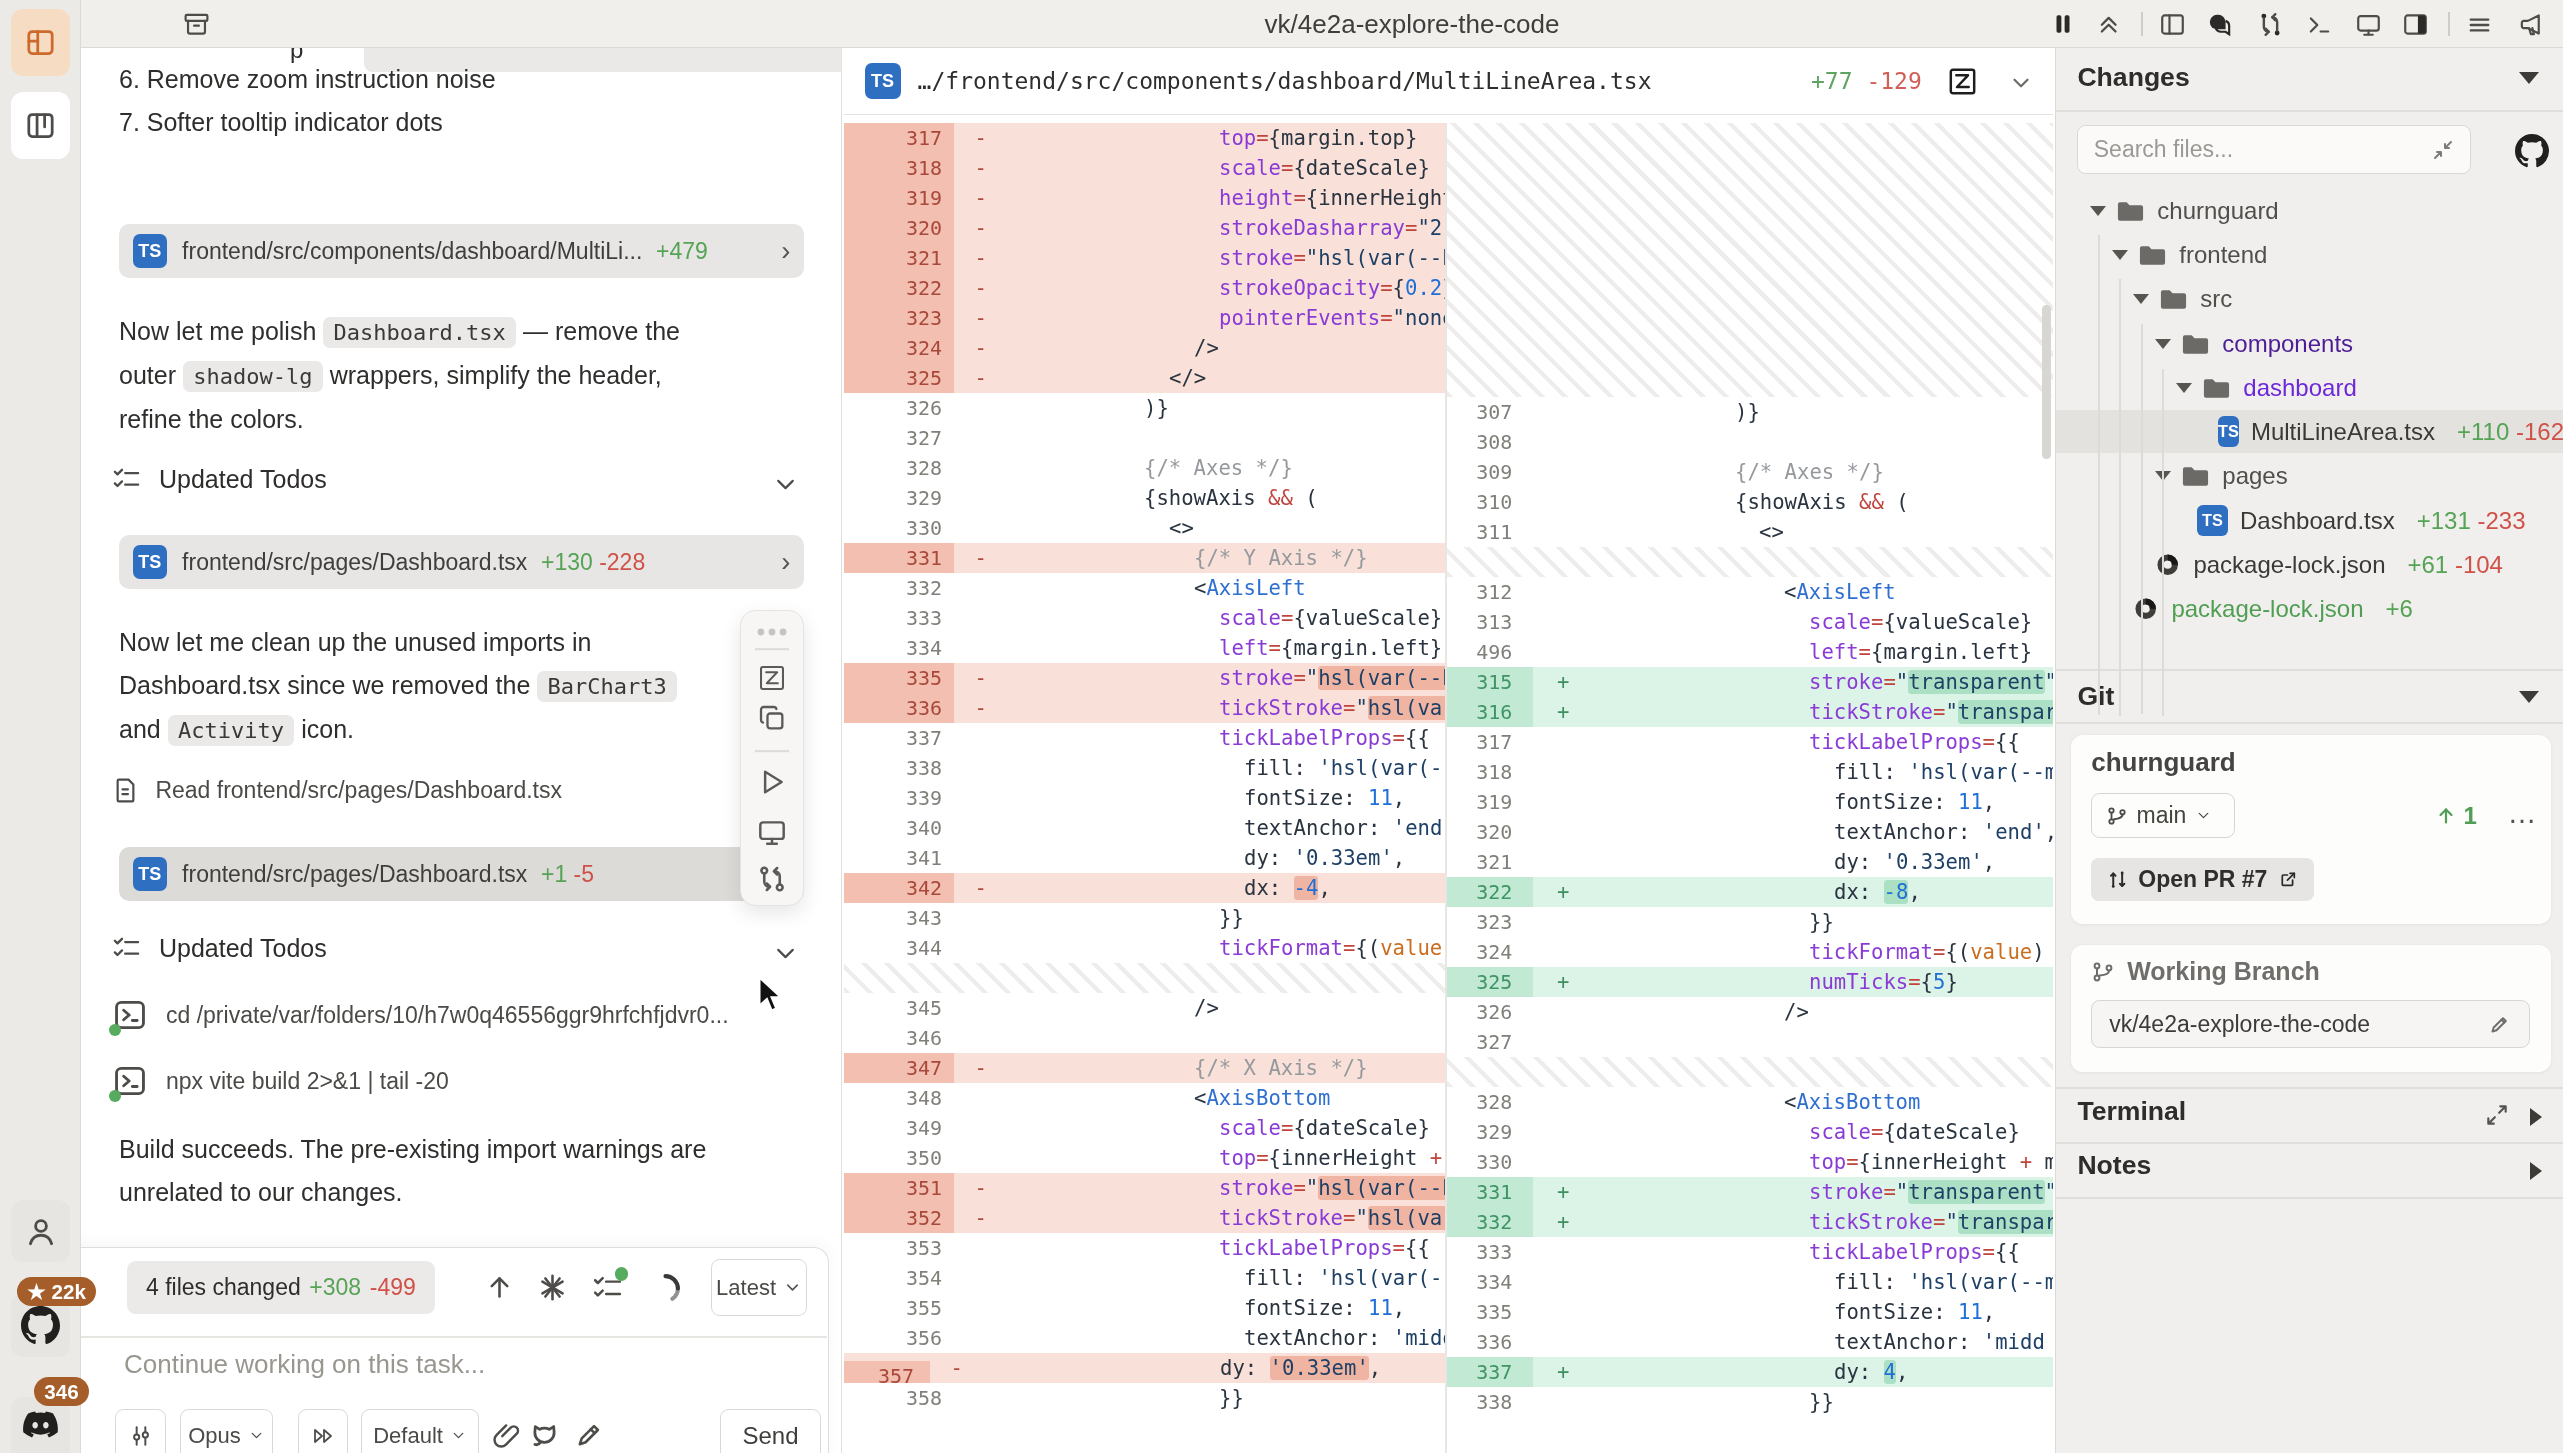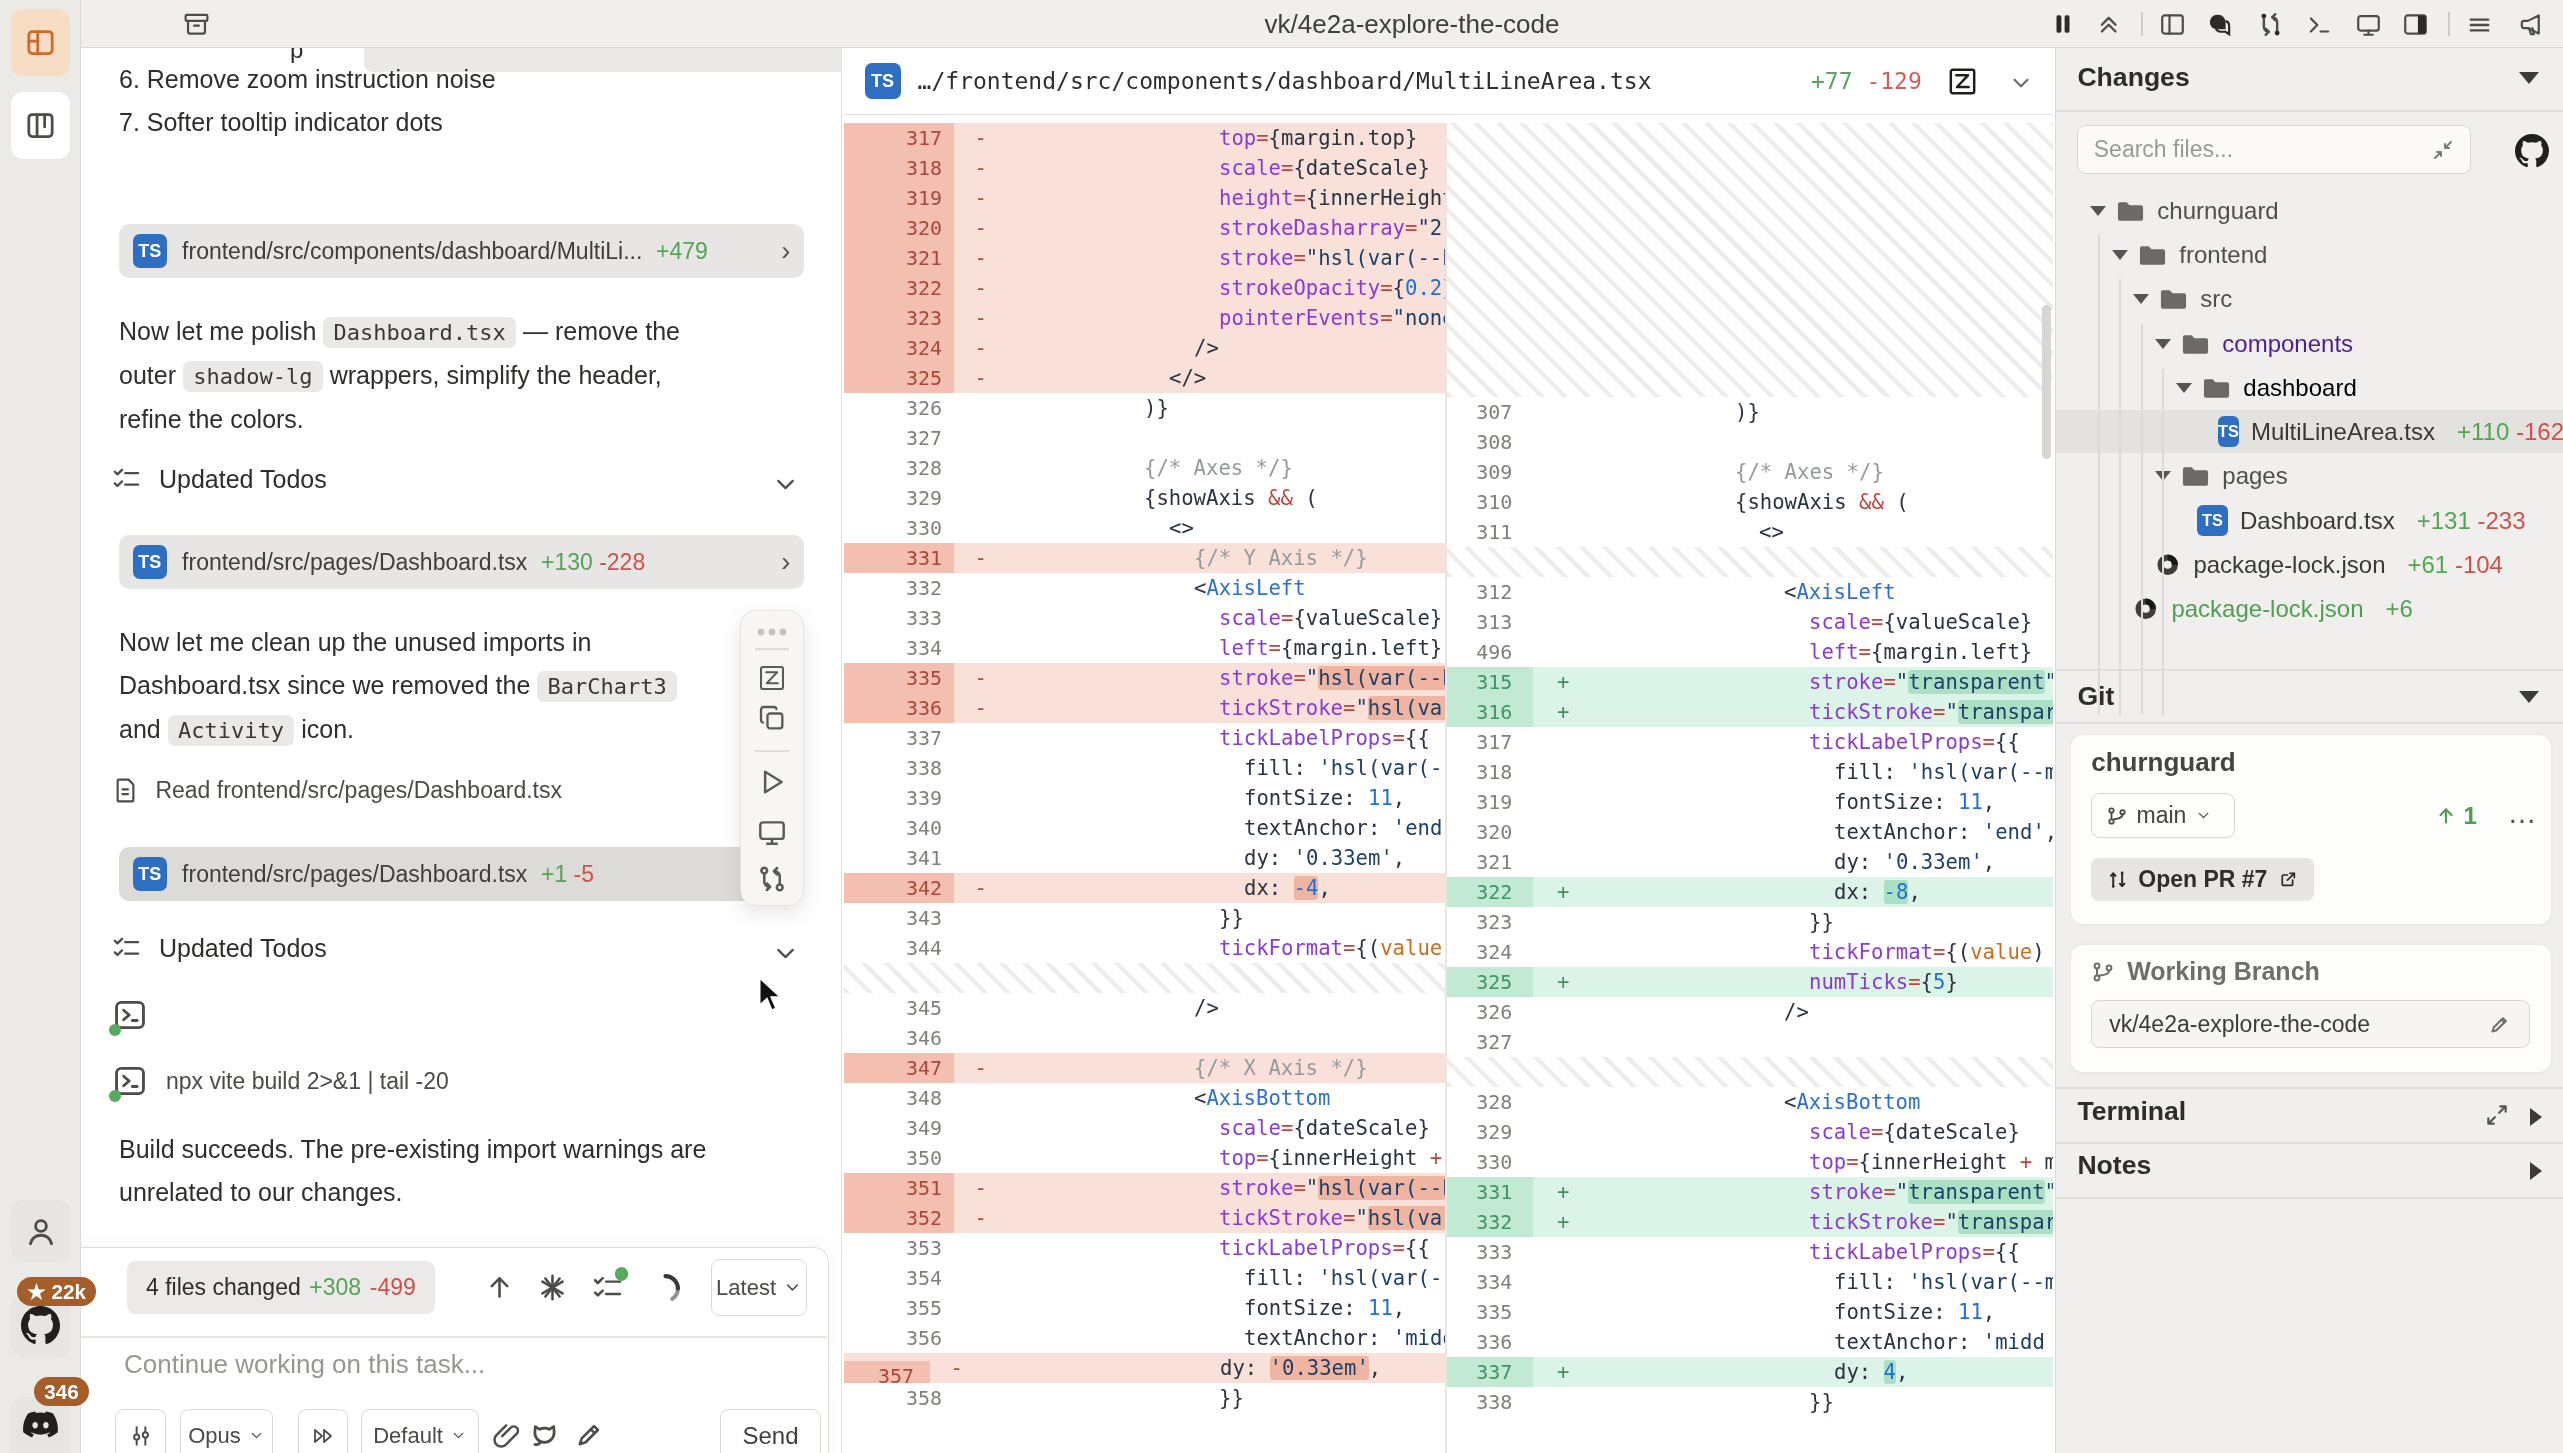--- a/index.html
+++ b/index.html
@@ -232,20 +232,21 @@
 
   <div class="rowic" style="top:948px;gap:17px;">
     <span style="position:relative;display:inline-block;width:38px;height:38px;">
       <svg class="ic" width="38" height="38" viewBox="0 0 24 24">
           <rect x="3.5" y="4" width="17" height="16" rx="3"></rect>
           <polyline points="8,9 11.5,12 8,15"></polyline>
           <line x1="13.5" y1="15.5" x2="16.5" y2="15.5"></line>
         </svg>
       <span style="position:absolute;left:-1.7px;bottom:-1.7px;width:12px;height:12px;border-radius:50%;background:#57ab5e;"></span>
     </span>
+    <span style="font-size:23px;color:#4b4a47;">cd /private/var/folders/10/h7w0q46556ggr9hrfchfjdvr0...</span>
   </div>
   <div class="rowic" style="top:1014px;gap:17px;">
     <span style="position:relative;display:inline-block;width:38px;height:38px;">
       <svg class="ic" width="38" height="38" viewBox="0 0 24 24">
           <rect x="3.5" y="4" width="17" height="16" rx="3"></rect>
           <polyline points="8,9 11.5,12 8,15"></polyline>
           <line x1="13.5" y1="15.5" x2="16.5" y2="15.5"></line>
         </svg>
       <span style="position:absolute;left:-1.7px;bottom:-1.7px;width:12px;height:12px;border-radius:50%;background:#57ab5e;"></span>
     </span>
@@ -522,21 +523,21 @@
           <path fill="#6b6a66" d="M2 5a2 2 0 0 1 2-2h7l3 3h12a2 2 0 0 1 2 2v12a2 2 0 0 1-2 2H4a2 2 0 0 1-2-2z"></path>
         </svg>
         <span class="tlabel" style="color:#4c1d95">components</span>
       </div>
       <div class="trow" style="top: 318px; padding-left: 120px;">
         <span class="caret"></span>
         <span style="width:10.3px;flex:none;"></span>
         <svg width="29" height="24" viewBox="0 0 30 24">
           <path fill="#6b6a66" d="M2 5a2 2 0 0 1 2-2h7l3 3h12a2 2 0 0 1 2 2v12a2 2 0 0 1-2 2H4a2 2 0 0 1-2-2z"></path>
         </svg>
-        <span class="tlabel" style="color:#000000">dashboard</span>
+        <span class="tlabel" style="color:#6d28d9">dashboard</span>
       </div>
       <div class="trow sel" style="top: 362px; padding-left: 162px;">
         <span style="display:inline-flex;width:31px;height:31px;background:#2e6fc2;border-radius:6px;color:#fff;font-weight:bold;font-size:16.3px;align-items:center;justify-content:center;">TS</span>
         <span class="tlabel" style="color:#3a3936">MultiLineArea.tsx</span>
         <span class="tstats"><span class="stat-add">+110</span> <span class="stat-del">-162</span></span>
       </div>
       <div class="trow" style="top: 406px; padding-left: 99px;">
         <span class="caret"></span>
         <span style="width:10.3px;flex:none;"></span>
         <svg width="29" height="24" viewBox="0 0 30 24">

